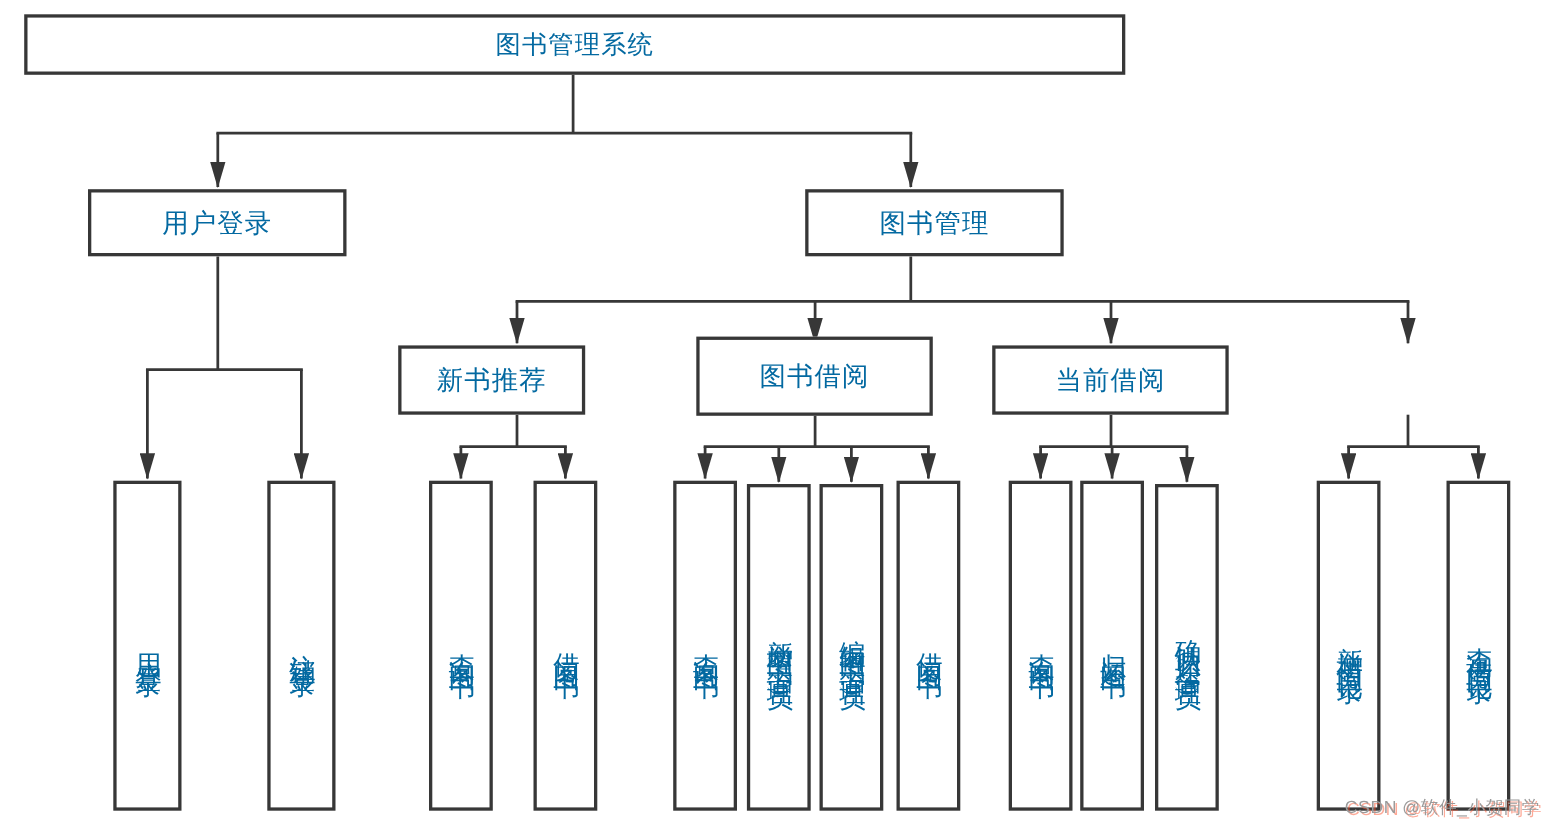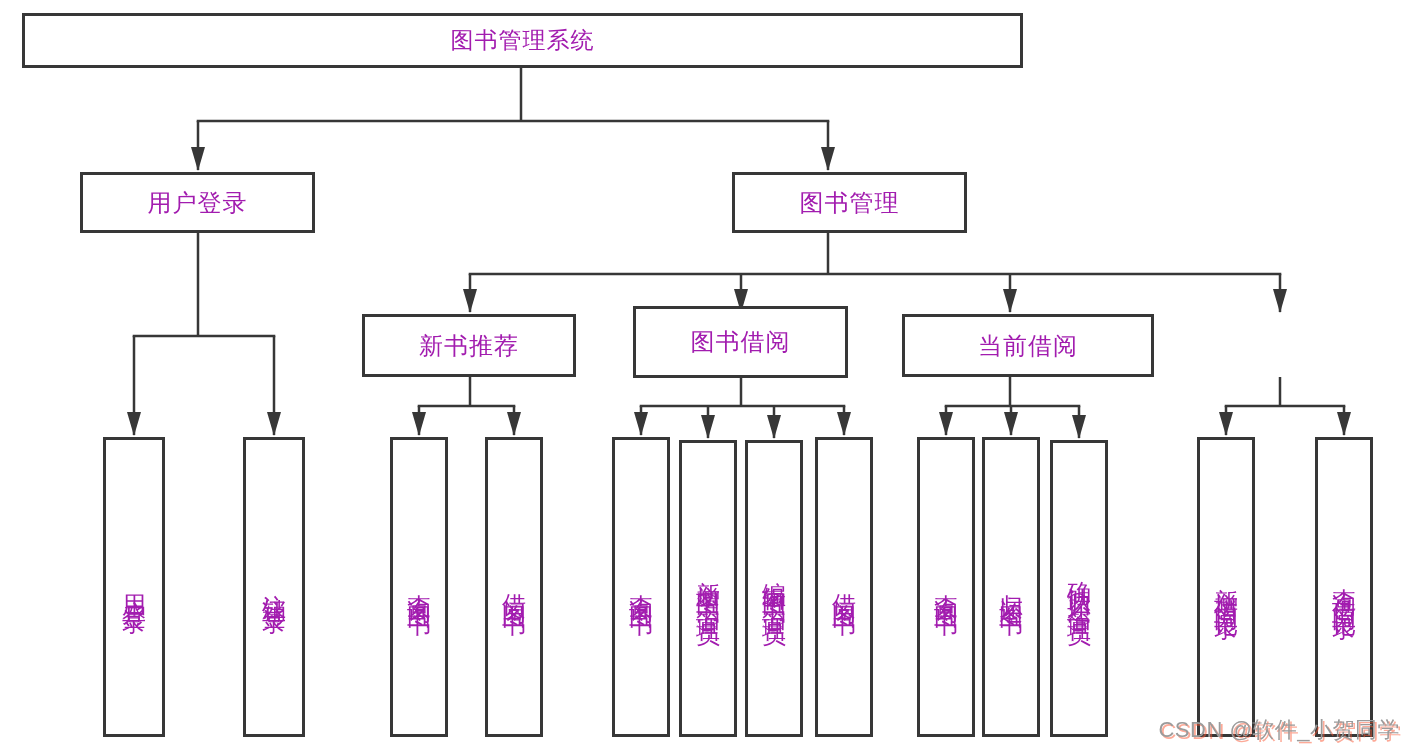--- a/index.html
+++ b/index.html
@@ -23,59 +23,59 @@
     pointer-events: none;
   }
   .node {
     position: absolute;
     box-sizing: border-box;
     border: 3px solid #373737;
     background: #ffffff;
     display: flex;
     align-items: center;
     justify-content: center;
-    color: #a21caf;
+    color: #0369a1;
     text-align: center;
     z-index: 2;
   }
   .h-label { font-size: 24px; letter-spacing: 1px; white-space: nowrap; }
   .root-label { font-size: 23px; letter-spacing: 1px; }
   .leaf {
     writing-mode: vertical-rl;
     text-orientation: mixed;
     font-size: 24px;
     letter-spacing: 6px;
     line-height: 1;
   }
   
   .p-root { left: 22px;  top: 13px;  width: 1001px; height: 55px; }
   .p-l2a  { left: 80px;  top: 172px; width: 235px;  height: 61px; }
   .p-l2b  { left: 732px; top: 172px; width: 235px;  height: 61px; }
-  .p-l3a  { left: 362px; top: 314px; width: 214px;  height: 63px; }
+  .p-l3a  { left: 362px; top: 314px; width: 170px;  height: 63px; }
   .p-l3b  { left: 633px; top: 306px; width: 215px;  height: 72px; }
-  .p-l3c  { left: 902px; top: 314px; width: 252px;  height: 63px; }
+  .p-l3c  { left: 902px; top: 314px; width: 215px;  height: 63px; }
   .p-l3d  { left: 1172px;top: 314px; width: 215px;  height: 63px; }
   .p-a1 { left: 103px;  top: 437px; width: 62px; height: 300px; }
   .p-a2 { left: 243px;  top: 437px; width: 62px; height: 300px; }
   .p-b1 { left: 390px;  top: 437px; width: 58px; height: 300px; }
   .p-b2 { left: 485px;  top: 437px; width: 58px; height: 300px; }
   .p-c1 { left: 612px;  top: 437px; width: 58px; height: 300px; }
   .p-c2 { left: 679px;  top: 440px; width: 58px; height: 297px; }
   .p-c3 { left: 745px;  top: 440px; width: 58px; height: 297px; }
   .p-c4 { left: 815px;  top: 437px; width: 58px; height: 300px; }
   .p-d1 { left: 917px;  top: 437px; width: 58px; height: 300px; }
   .p-d2 { left: 982px;  top: 437px; width: 58px; height: 300px; }
   .p-d3 { left: 1050px; top: 440px; width: 58px; height: 297px; }
   .p-e1 { left: 1197px; top: 437px; width: 58px; height: 300px; }
   .p-e2 { left: 1315px; top: 437px; width: 58px; height: 300px; }
   #watermark {
     position: absolute;
     right: 5px;
     bottom: 2px;
-    font-size: 22px;
+    font-size: 16px;
     color: #9b9b9b;
     text-shadow: 2px 2px 0 rgba(252, 85, 49, 0.5);
     white-space: nowrap;
     z-index: 3;
     letter-spacing: 0.5px;
   }
 </style>
 </head>
 <body>
 

